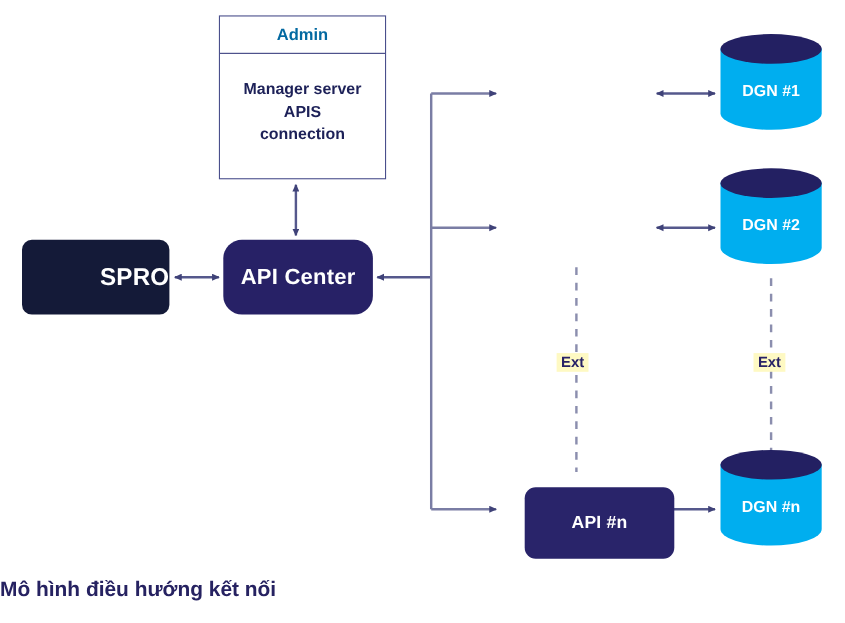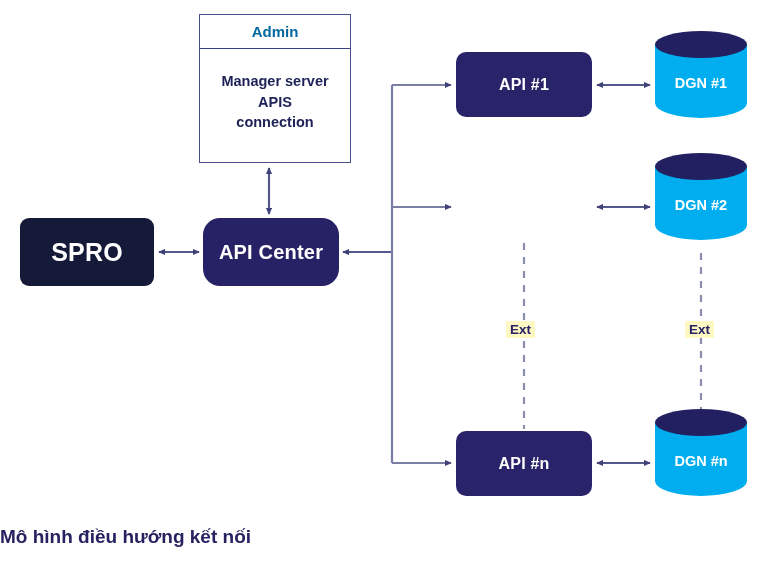--- a/index.html
+++ b/index.html
@@ -39,42 +39,43 @@
     letter-spacing: 0.2px;
     z-index: 3;
   }
   .node-spro {
     left: 20px;
     top: 218px;
     width: 134px;
     height: 68px;
     background: #141a38;
     border-radius: 9px;
-    font-size: 25px;
+    font-size: 22px;
+    justify-content: flex-end;
   }
   .node-apicenter {
     left: 203px;
     top: 218px;
     width: 136px;
     height: 68px;
     background: #272166;
     border-radius: 17px;
     font-size: 20px;
   }
   .node-api {
     left: 456px;
     width: 136px;
     height: 65px;
     background: #29246a;
     border-radius: 10px;
     font-size: 16px;
   }
   .api1 { top: 52px; }
   .api2 { top: 175px; }
-  .apin { top: 431px; }
+  .apin { top: 443px; margin-left: 21px; }
 
   
   .admin-panel {
     position: absolute;
     left: 199px;
     top: 14px;
     width: 152px;
     height: 149px;
     border: 1.6px solid #4a4f8c;
     box-sizing: border-box;
@@ -228,23 +229,20 @@
   </div>
 
   <div class="node node-spro">
     <span>SPRO</span>
   </div>
 
   <div class="node node-apicenter">
     <span>API Center</span>
   </div>
 
-  <div class="node node-api api1">
-    <span>API #1</span>
-  </div>
   <div class="node node-api apin">
     <span>API #n</span>
   </div>
 
   <div class="db db1">
     <div class="db-body"></div>
     <div class="db-top"></div>
     <div class="db-label">DGN #1</div>
   </div>
 

